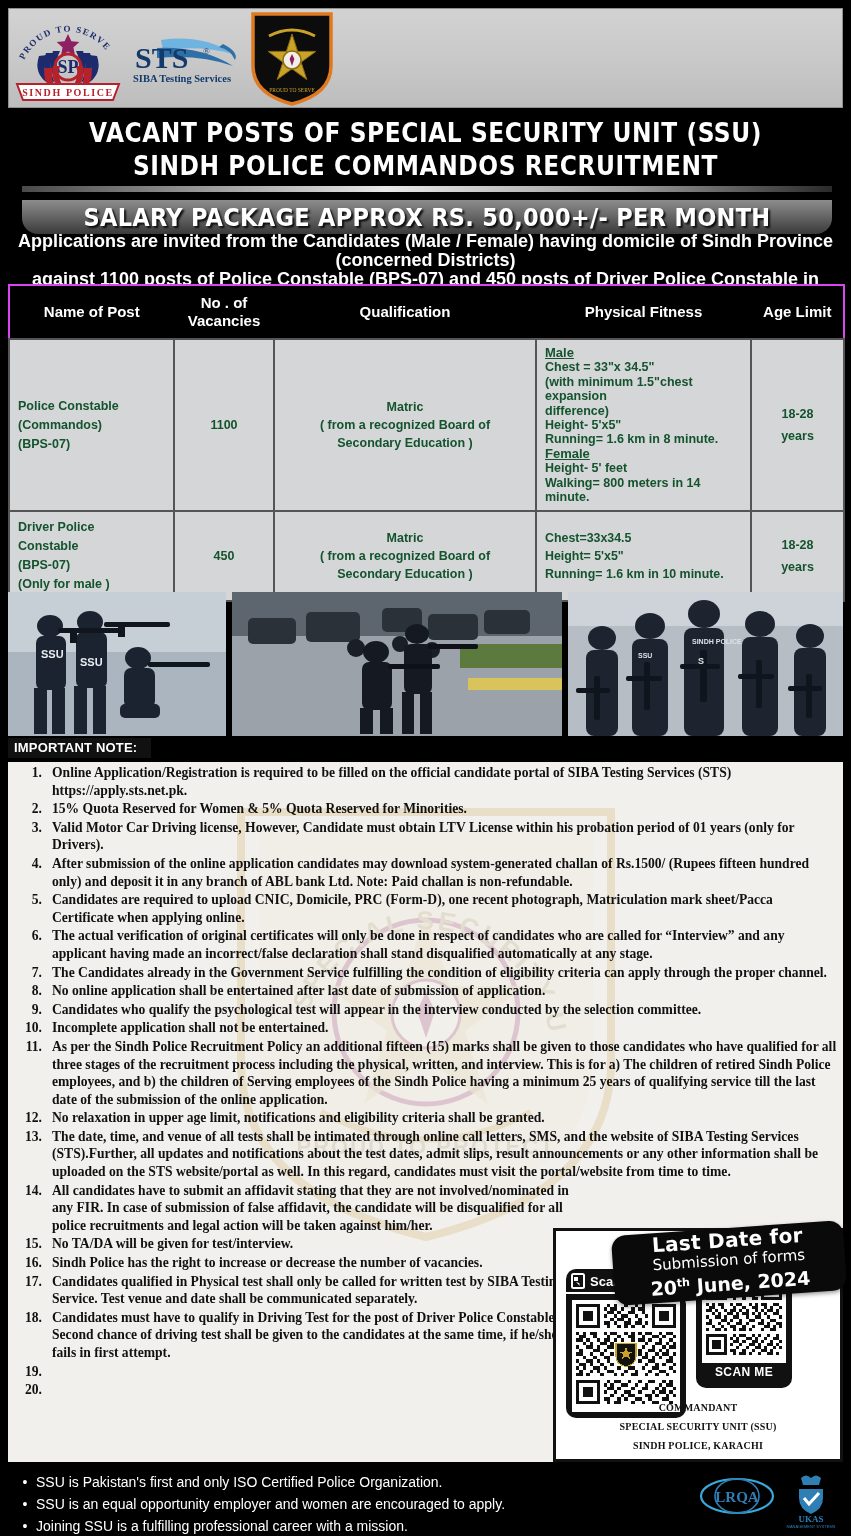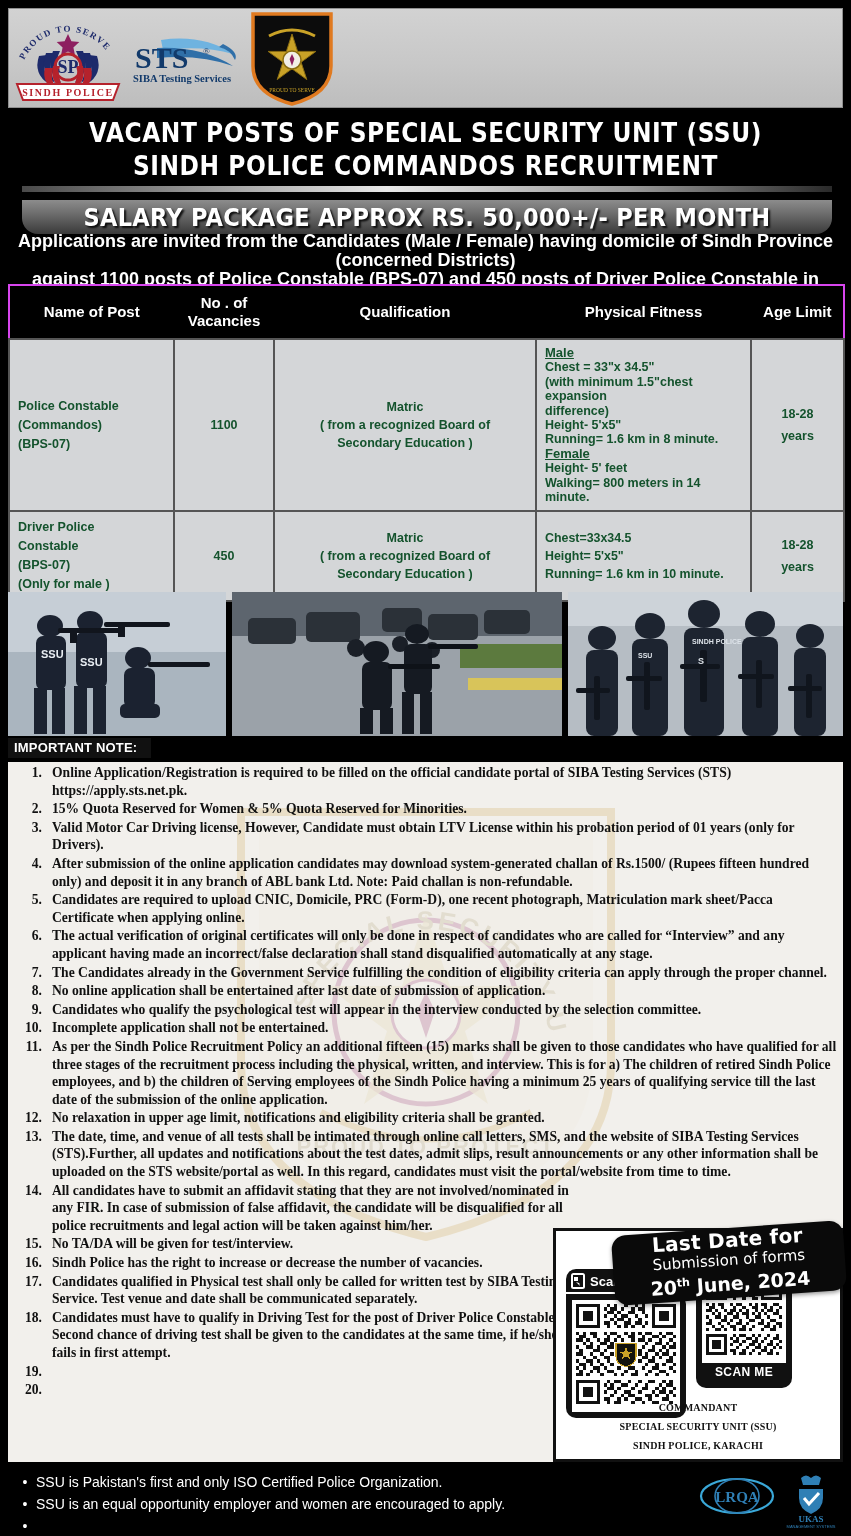--- a/index.html
+++ b/index.html
@@ -605,20 +605,21 @@
     <div class="fbullet">
         <span class="dot">•</span>
         <span>SSU is Pakistan's first and only ISO Certified Police Organization.</span>
       </div>
     <div class="fbullet">
         <span class="dot">•</span>
         <span>SSU is an equal opportunity employer and women are encouraged to apply.</span>
       </div>
     <div class="fbullet">
         <span class="dot">•</span>
+        <span>Joining SSU is a fulfilling professional career with a mission.</span>
       </div>
   </div>
   <div class="iso">
     <svg viewBox="0 0 150 62" xmlns="http://www.w3.org/2000/svg">
       <ellipse cx="44" cy="26" rx="36" ry="17" fill="none" stroke="#3aa8d8" stroke-width="2.2"></ellipse>
       <ellipse cx="44" cy="26" rx="22" ry="17" fill="none" stroke="#2f7fb5" stroke-width="1.6"></ellipse>
       <text x="44" y="32" font-size="15" font-weight="bold" fill="#2f7fb5" text-anchor="middle" font-family="Liberation Serif, serif">LRQA</text>
       <path d="M108 8 q5 -5 10 0 q5 -5 10 0 l-2 7 h-16z" fill="#2f7fb5"></path>
       <path d="M106 19 h24 v9 q0 11 -12 16 q-12 -5 -12 -16z" fill="#2f7fb5"></path>
       <path d="M111 28 l5 6 10 -11" fill="none" stroke="#fff" stroke-width="3"></path>

